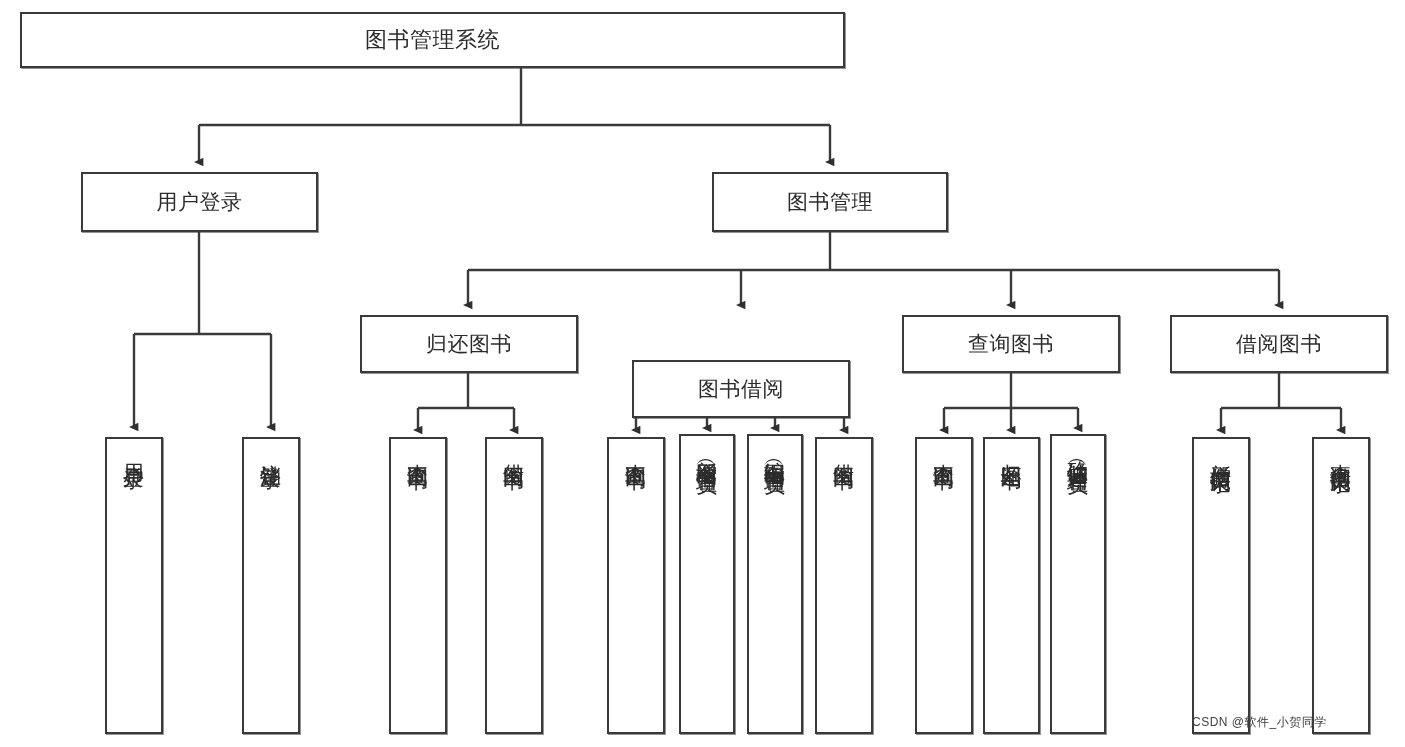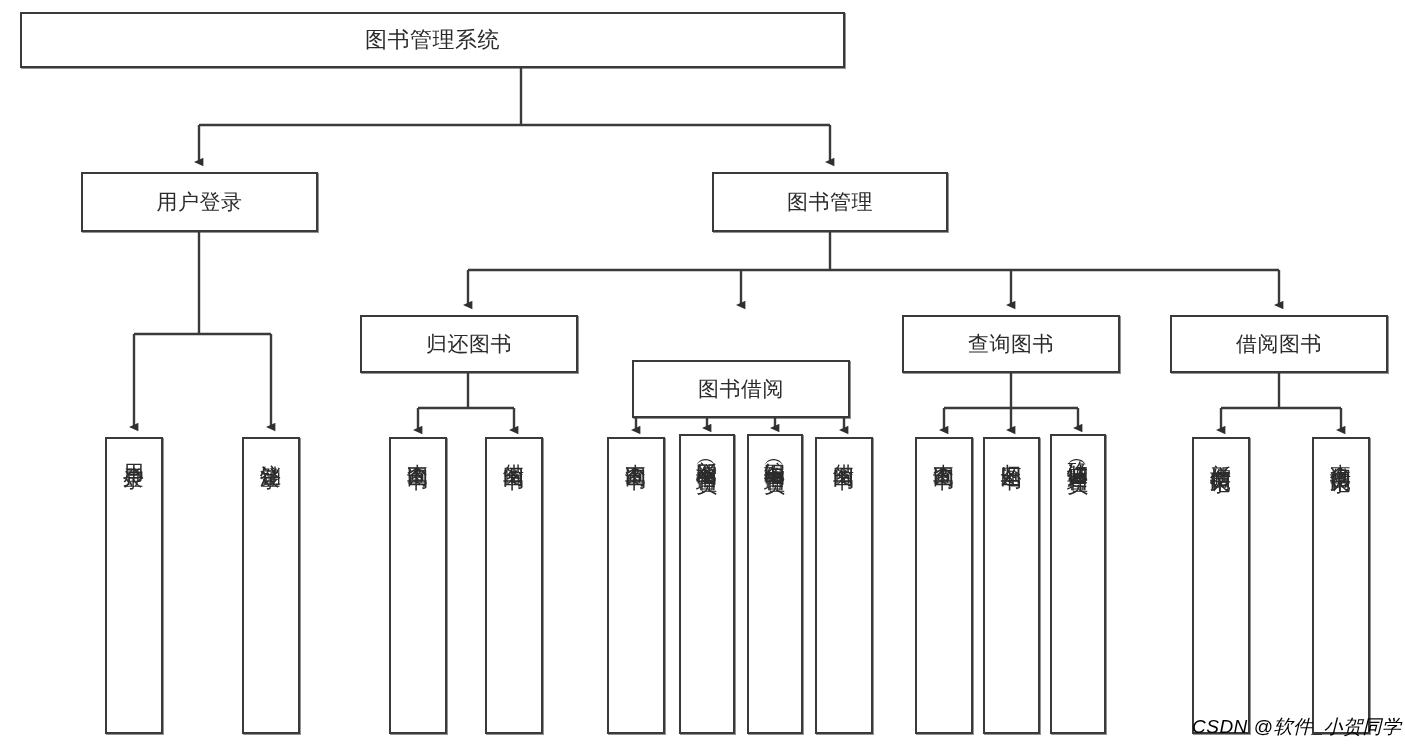--- a/index.html
+++ b/index.html
@@ -56,26 +56,25 @@
   }
   .node.v .lbl {
     writing-mode: vertical-rl;
     text-orientation: upright;
     letter-spacing: 2px;
     line-height: 1;
     white-space: nowrap;
   }
   .watermark {
     position: absolute;
-    color: #000000;
-    font-size: 19px;
+    color: #404040;
+    font-size: 12px;
     letter-spacing: 0.5px;
     white-space: nowrap;
     user-select: none;
-    font-style: italic;
   }
 </style>
 </head>
 <body>
 
 <div id="stage">
 
   <svg id="wires" viewBox="0 0 1405 747" width="1405" height="747">
     <defs>
       <marker id="arrow" markerWidth="10" markerHeight="10" refX="4.2" refY="5" orient="auto" markerUnits="userSpaceOnUse">

